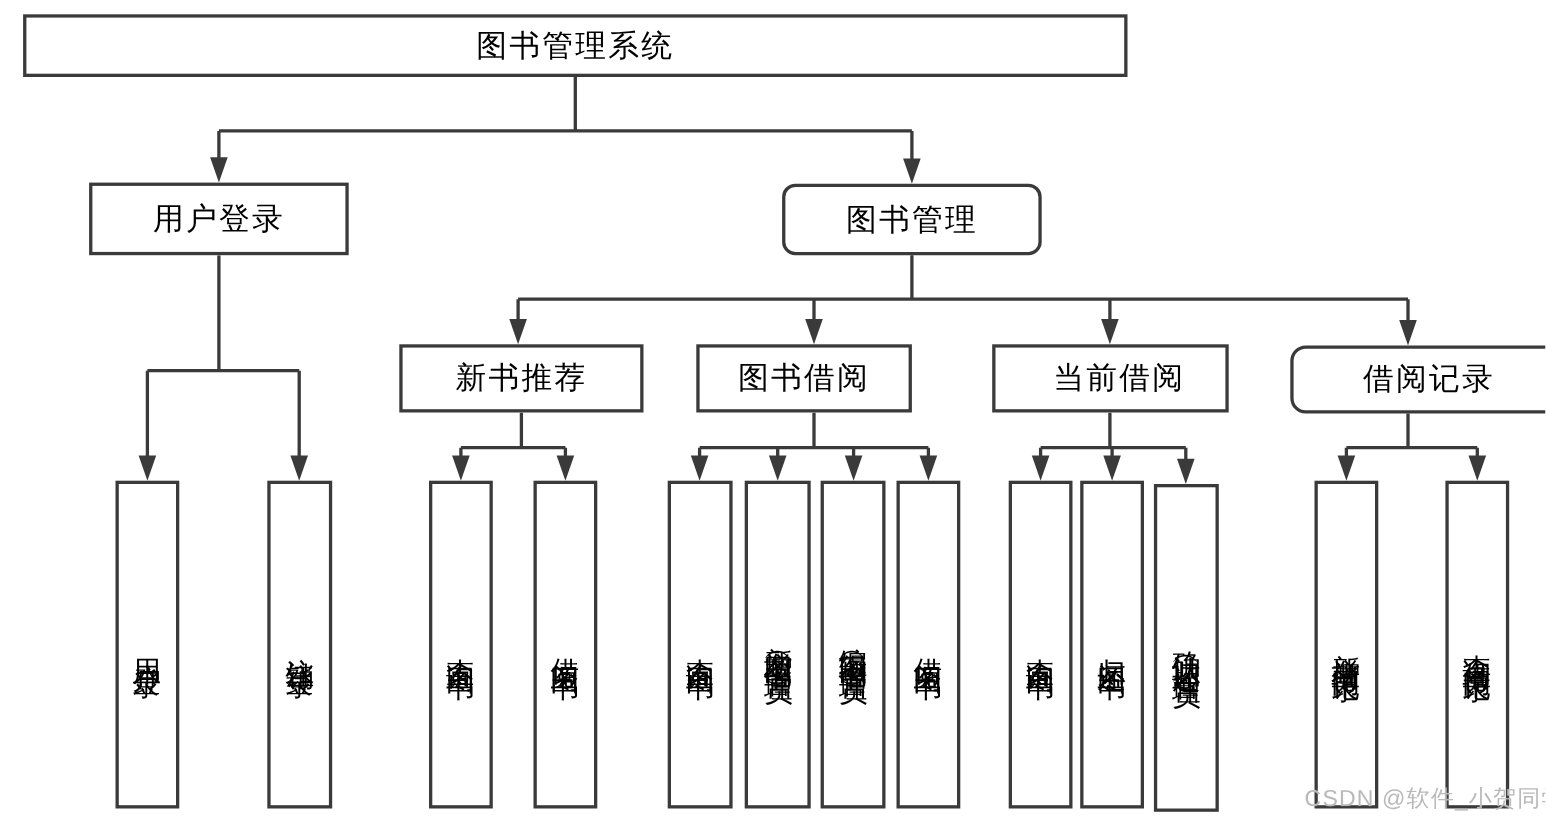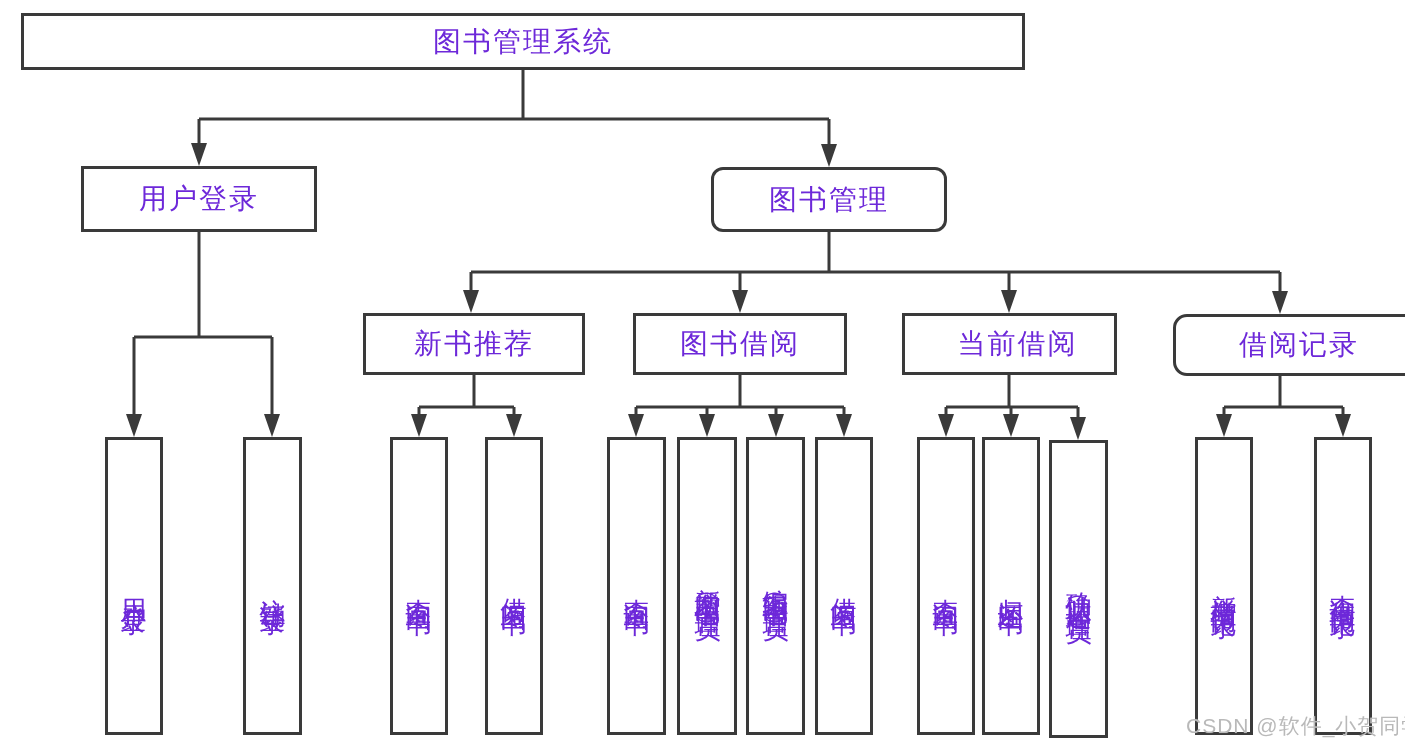--- a/index.html
+++ b/index.html
@@ -14,21 +14,21 @@
   #connectors {
     position: absolute;
     left: 0; top: 0;
     width: 1405px; height: 747px;
   }
   .box {
     position: absolute;
     box-sizing: border-box;
     background: #ffffff;
     border: 3px solid #3a3a3a;
-    color: #6d28d9;
+    color: #000000;
   }
   .box.h {
     display: flex;
     align-items: center;
     justify-content: center;
     font-size: 28px;
     letter-spacing: 2px;
     white-space: nowrap;
   }
   .box.v {
@@ -94,21 +94,21 @@
       <polygon points="1343,437 1335,414 1351,414"></polygon>
     </g>
   </svg>
 
   <div class="box h" style="left:21px; top:13px; width:1004px; height:57px;">图书管理系统</div>
 
   <div class="box h" style="left:81px; top:166px; width:236px; height:66px;">用户登录</div>
   <div class="box h" style="left:711px; top:167px; width:236px; height:65px;border-radius:12px;">图书管理</div>
 
   <div class="box h" style="left:363px; top:313px; width:222px; height:62px;text-align:center;">新书推荐</div>
-  <div class="box h" style="left:633px; top:313px; width:214px; height:62px;">图书借阅</div>
+  <div class="box h" style="left:633px; top:313px; width:196px; height:62px;">图书借阅</div>
   <div class="box h" style="left:902px; top:313px; width:215px; height:62px;padding-left:16px;">当前借阅</div>
   <div class="box h" style="left:1173px; top:314px; width:252px; height:62px;border-radius:14px;">借阅记录</div>
 
   <div class="box v" style="left:105px; top:437px; width:58px; height:298px;">用户登录</div>
   <div class="box v" style="left:243px; top:437px; width:59px; height:298px;">注销登录</div>
 
   <div class="box v" style="left:390px; top:437px; width:58px; height:298px;">查询图书</div>
   <div class="box v" style="left:485px; top:437px; width:58px; height:298px;">借阅图书</div>
 
   <div class="box v" style="left:607px; top:437px; width:59px; height:298px;">查询图书</div>

